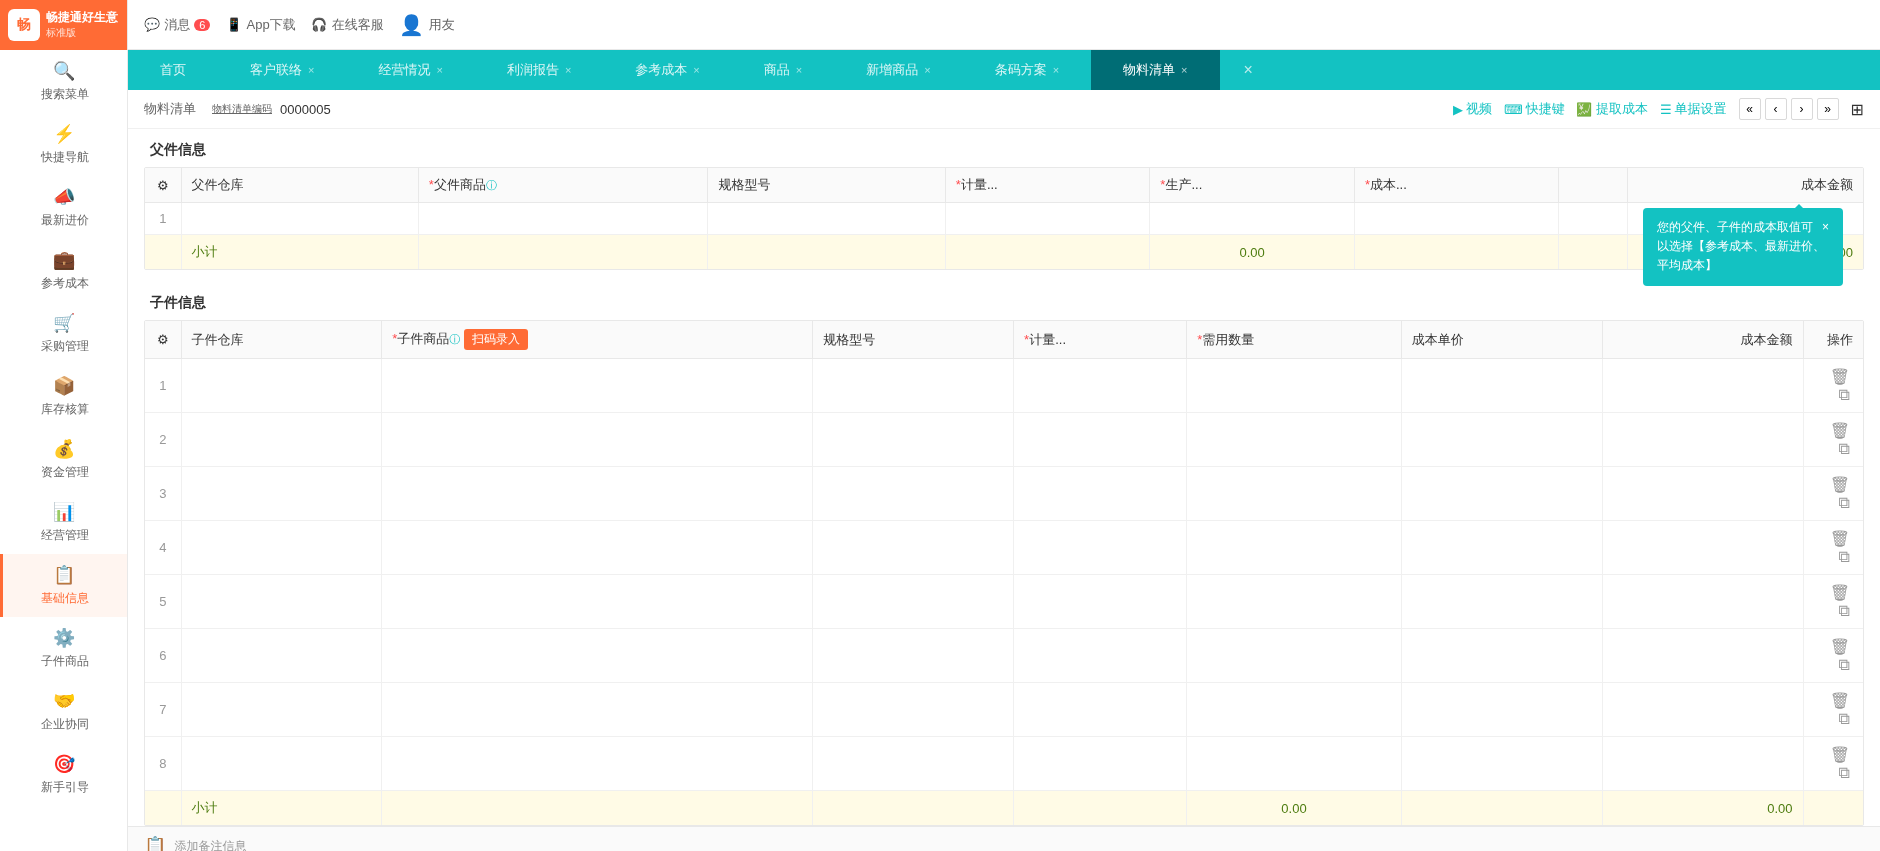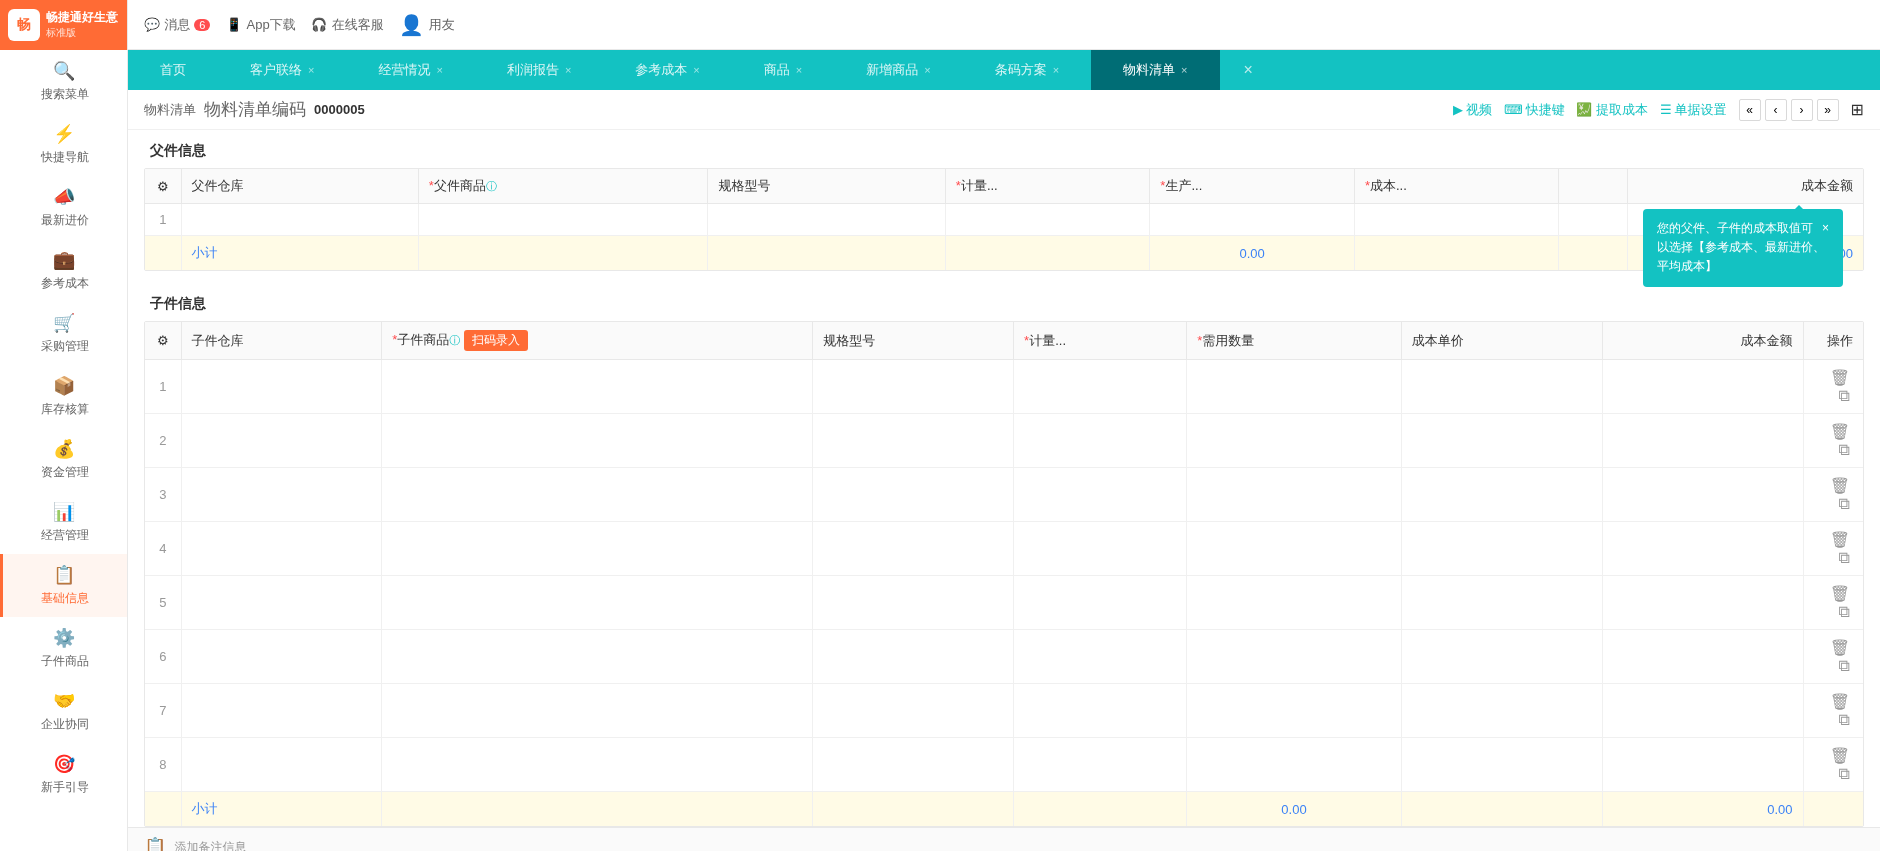--- a/index.html
+++ b/index.html
@@ -32,41 +32,41 @@
     .nav-tab { padding: 0 32px; height: 40px; display: flex; align-items: center; gap: 4px; color: rgba(255,255,255,0.85); cursor: pointer; font-size: 13px; white-space: nowrap; }
     .nav-tab.active { background: #006d75; color: #fff; }
     .nav-tab-close { font-size: 11px; opacity: 0.7; margin-left: 2px; }
 
     
     .content-area { flex: 1; background: #fff; overflow-y: auto; }
 
     
     .breadcrumb-bar { display: flex; align-items: center; gap: 8px; padding: 8px 16px; border-bottom: 1px solid #f0f0f0; background: #fff; }
     .breadcrumb-item { color: #666; font-size: 13px; cursor: pointer; }
-    .form-code-label { color: #666; font-size: 17px; margin-left: 0; }
-    .form-code-value { color: #333; font-size: 13px; font-weight: 700; }
+    .form-code-label { color: #666; font-size: 10px; margin-left: 8px; text-decoration: underline; }
+    .form-code-value { color: #333; font-size: 13px; font-weight: 400; }
     .breadcrumb-actions { margin-left: auto; display: flex; align-items: center; gap: 12px; color: #13c2c2; font-size: 13px; }
     .breadcrumb-action-item { display: flex; align-items: center; gap: 3px; cursor: pointer; }
 
     
     .section { padding: 12px 16px 0; }
     .section-title { font-size: 14px; font-weight: 600; color: #333; margin-bottom: 8px; margin-left: 6px; }
 
     
     .table-container { border: 1px solid #e8e8e8; border-radius: 2px; overflow: visible; position: relative; }
     table { width: 100%; border-collapse: collapse; font-size: 13px; }
     th { background: #fafafa; border-bottom: 1px solid #e8e8e8; border-right: 1px solid #e8e8e8; padding: 8px 10px; text-align: left; color: #333; font-weight: 500; white-space: nowrap; }
     th:last-child { border-right: none; }
     td { border-bottom: 1px solid #f0f0f0; border-right: 1px solid #f0f0f0; padding: 8px 10px; color: #333; }
     td:last-child { border-right: none; }
     tr:last-child td { border-bottom: none; }
     .th-settings { width: 36px; text-align: center; }
     .row-num { color: #999; text-align: center; width: 36px; }
     .subtotal-row { background: #fffbe6; }
-    .subtotal-row td { color: #3b82f6; font-weight: 500; }
+    .subtotal-row td { color: #4d7c0f; font-weight: 500; }
     .subtotal-label { color: #999; }
     .required-mark { color: #ff4d4f; }
     .col-action { width: 60px; text-align: right; }
     .action-btn { cursor: pointer; color: #999; font-size: 16px; margin: 0 3px; }
 
     
     .scan-btn { background: #ff6b35; color: #fff; border: none; border-radius: 3px; padding: 2px 8px; font-size: 12px; cursor: pointer; }
 
     
     .tooltip-box { position: absolute; top: 40px; right: 20px; background: #13c2c2; color: #fff; padding: 10px 14px; border-radius: 4px; font-size: 12px; line-height: 1.6; max-width: 200px; z-index: 100; }

